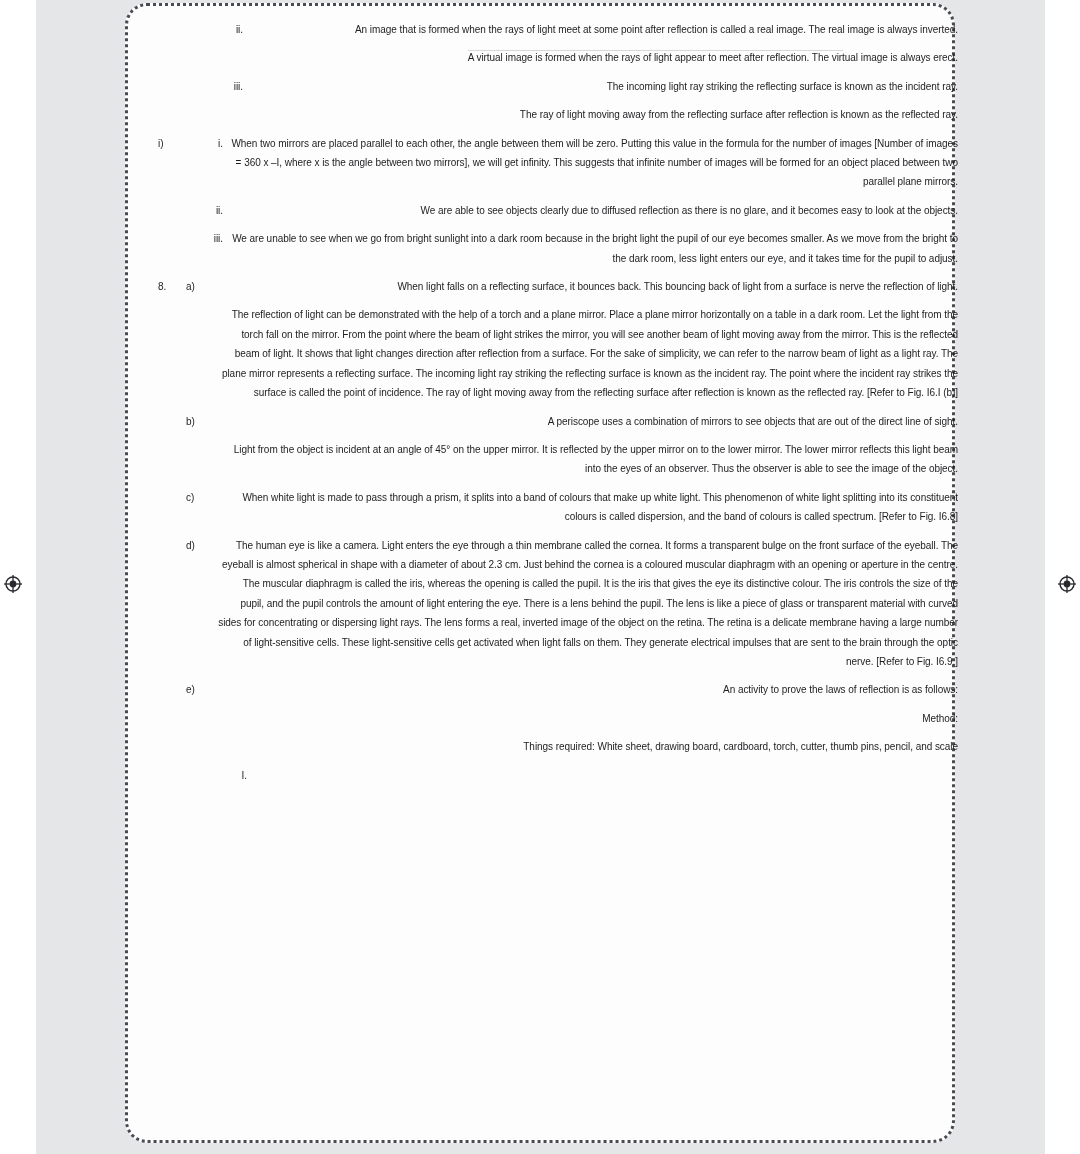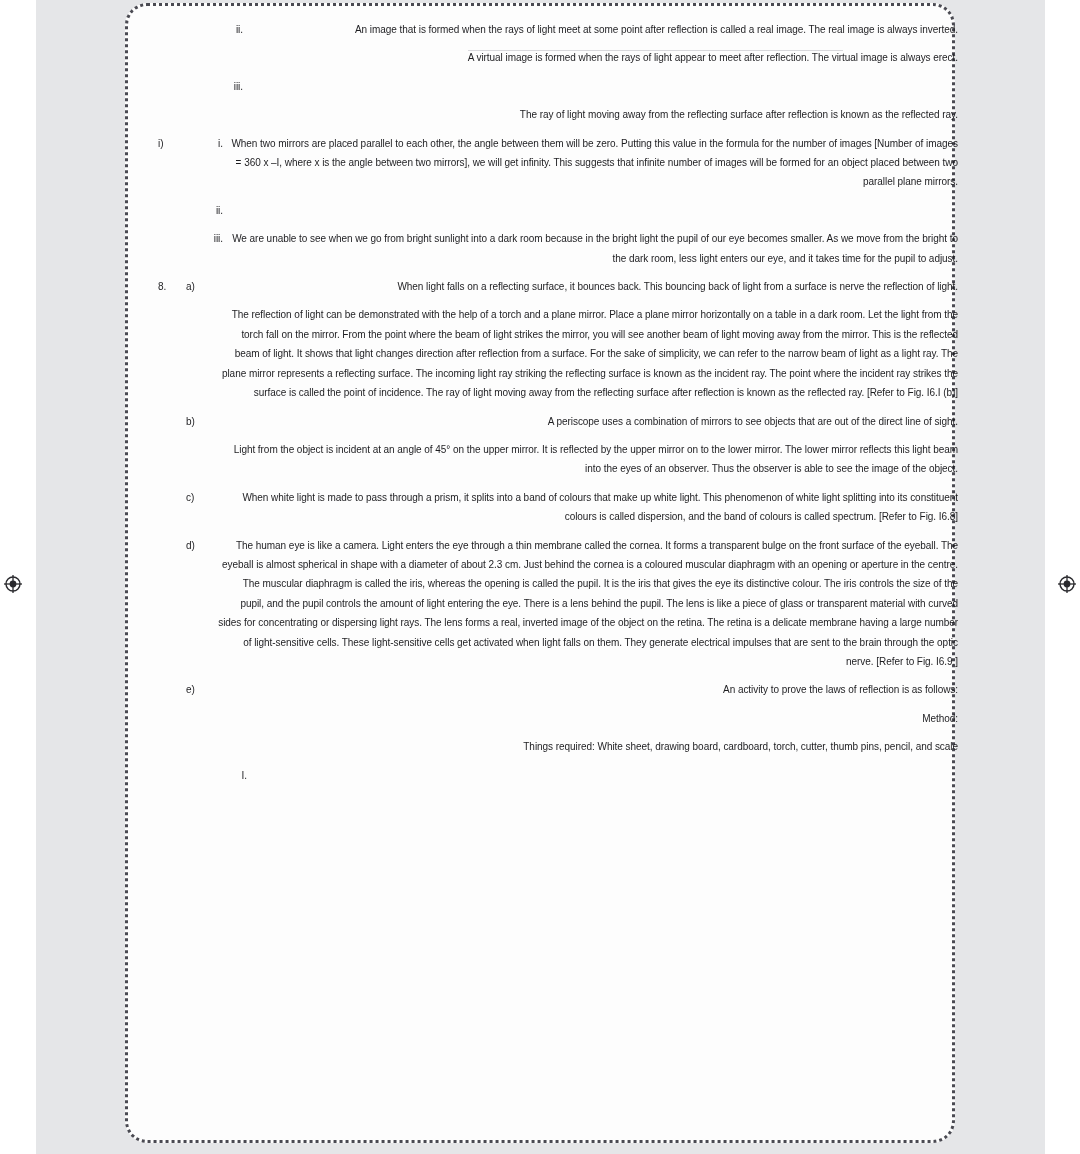--- a/index.html
+++ b/index.html
@@ -151,35 +151,37 @@
       <span class="marker">ii.</span>
       <span class="text">An image that is formed when the rays of light meet at some point after reflection is called a real image. The real image is always inverted.</span>
     </div>
 
     <div class="row lvl-para">
       <span class="text">A virtual image is formed when the rays of light appear to meet after reflection. The virtual image is always erect.</span>
     </div>
 
     <div class="row lvl-roman">
       <span class="marker">iii.</span>
+      <span class="text">The incoming light ray striking the reflecting surface is known as the incident ray.</span>
     </div>
 
     <div class="row lvl-para">
       <span class="text">The ray of light moving away from the reflecting surface after reflection is known as the reflected ray.</span>
     </div>
 
     <div class="row lvl-double">
       <span class="marker-a">i)</span>
       <span class="marker-b">i.</span>
       <span class="text">When two mirrors are placed parallel to each other, the angle between them will be zero. Putting this value in the formula for the number of images [Number of images = 360 x –I, where x is the angle between two mirrors], we will get infinity. This suggests that infinite number of images will be formed for an object placed between two parallel plane mirrors.</span>
     </div>
 
     <div class="row lvl-double">
       <span class="marker-a"></span>
       <span class="marker-b">ii.</span>
+      <span class="text">We are able to see objects clearly due to diffused reflection as there is no glare, and it becomes easy to look at the objects.</span>
     </div>
 
     <div class="row lvl-double">
       <span class="marker-a"></span>
       <span class="marker-b">iii.</span>
       <span class="text">We are unable to see when we go from bright sunlight into a dark room because in the bright light the pupil of our eye becomes smaller. As we move from the bright to the dark room, less light enters our eye, and it takes time for the pupil to adjust.</span>
     </div>
 
     <div class="row lvl-q">
       <span class="marker-a">8.</span>

